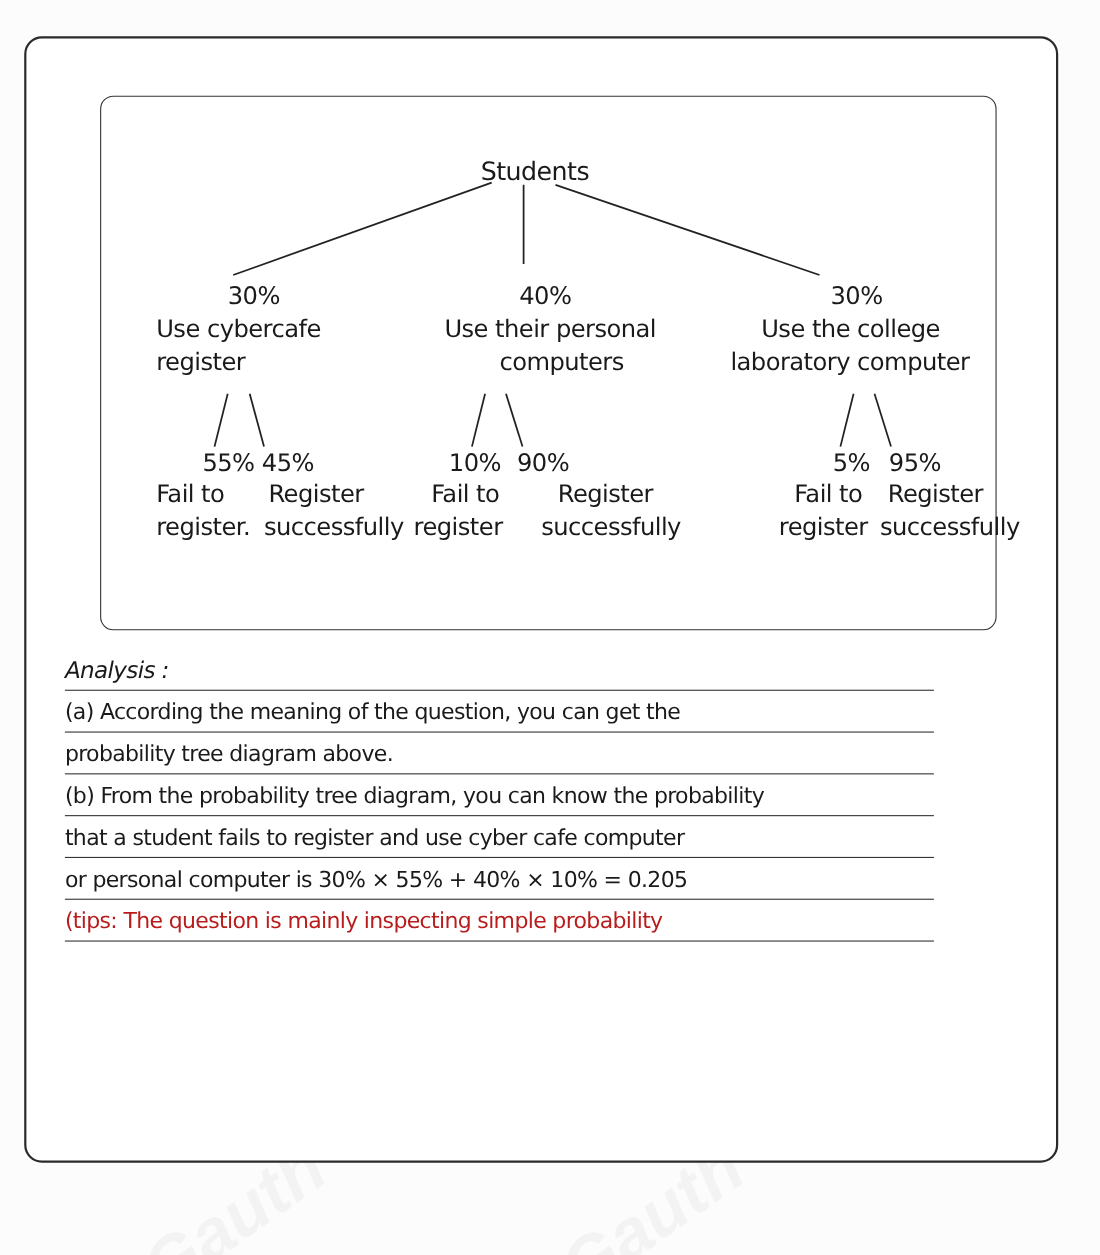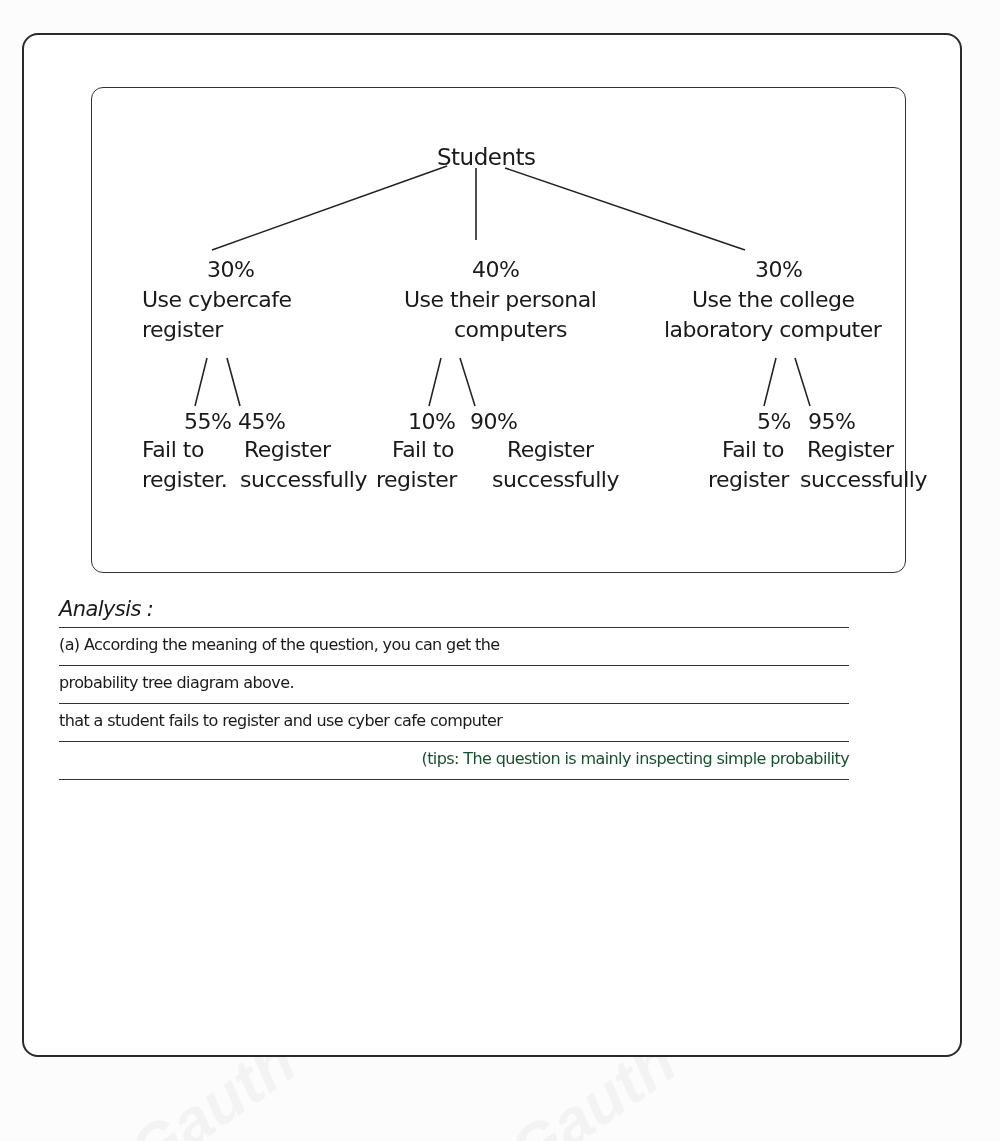--- a/index.html
+++ b/index.html
@@ -19,24 +19,24 @@
   }
   .tree-box {
     position:absolute; left:67px; top:52px; width:815px; height:486px;
     border:1.5px solid #333; border-radius:12px; box-sizing:border-box;
   }
   .hand { font-family:"DejaVu Sans", sans-serif; font-size:22px; letter-spacing:-0.5px; position:absolute; white-space:nowrap; line-height:1.3; }
   svg.lines { position:absolute; left:0; top:0; }
   .analysis { position:absolute; left:35px; top:555px; width:790px; }
   .line-row {
     position:relative; height:38px; border-bottom:1.5px solid #333; box-sizing:border-box;
-    font-family:"DejaVu Sans", sans-serif; font-size:16px; letter-spacing:-0.6px; padding-top:7px;
+    font-family:"DejaVu Sans", sans-serif; font-size:20px; letter-spacing:-0.6px; padding-top:7px;
     white-space:nowrap;
   }
-  .line-row.tip { color:#14532d;text-align:right; }
+  .line-row.tip { color:#b91c1c; }
   .line-row.first { width:790px; }
 </style>
 </head>
 <body>
 
 <div class="watermark" style="left:30px;top:150px;">Gauth</div>
 <div class="watermark" style="left:330px;top:140px;">Gauth</div>
 <div class="watermark" style="left:620px;top:150px;">Gauth</div>
 <div class="watermark" style="left:60px;top:480px;">Gauth</div>
 <div class="watermark" style="left:400px;top:470px;">Gauth</div>
@@ -101,16 +101,18 @@
     <div class="hand" style="left:715px;top:348px;">Register</div>
     <div class="hand" style="left:708px;top:378px;">successfully</div>
   </div>
 
   <div class="analysis">
     <div class="line-row first" style="font-size:21px;font-style:italic;">
       <span>Analysis :</span>
     </div>
     <div class="line-row"><span>(a) According the meaning of the question, you can get the</span></div>
     <div class="line-row"><span>probability tree diagram above.</span></div>
+    <div class="line-row"><span>(b) From the probability tree diagram, you can know the probability</span></div>
     <div class="line-row"><span>that a student fails to register and use cyber cafe computer</span></div>
+    <div class="line-row"><span>or personal computer is  30% × 55% + 40% × 10% = 0.205</span></div>
     <div class="line-row tip"><span>(tips: The question is mainly inspecting simple probability</span></div>
   </div>
 </div>
 
 </body></html>

